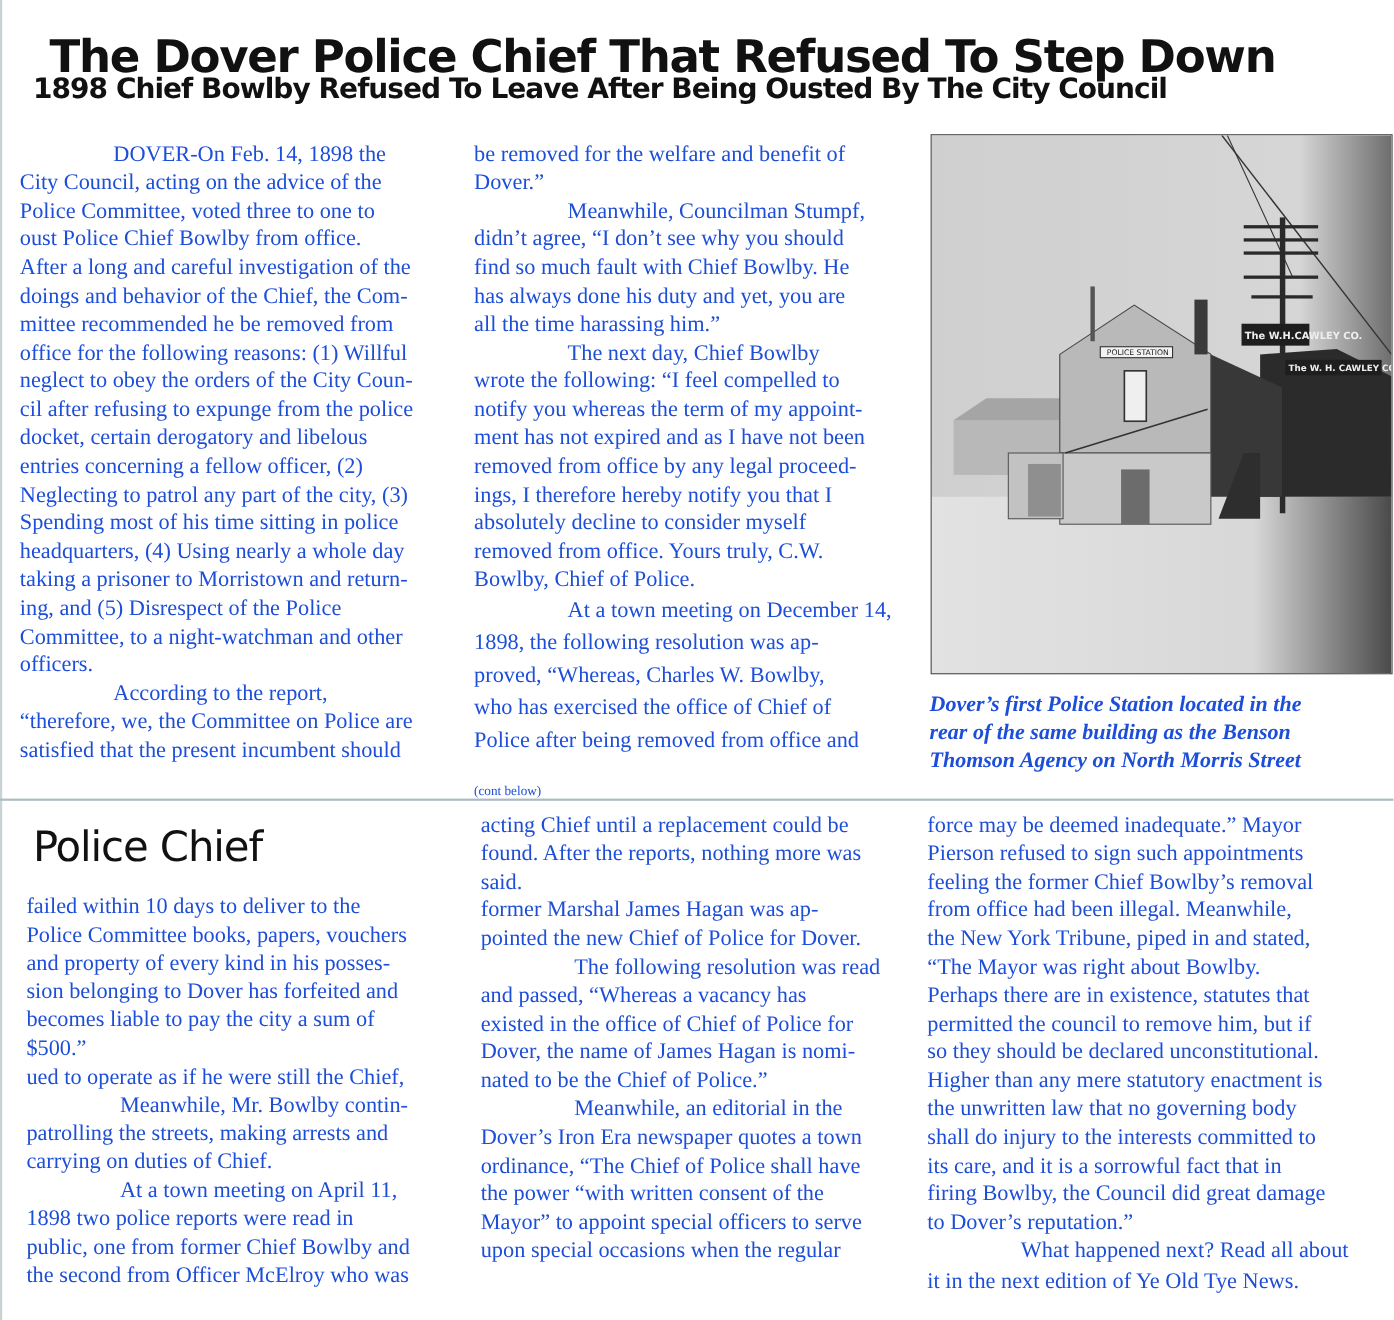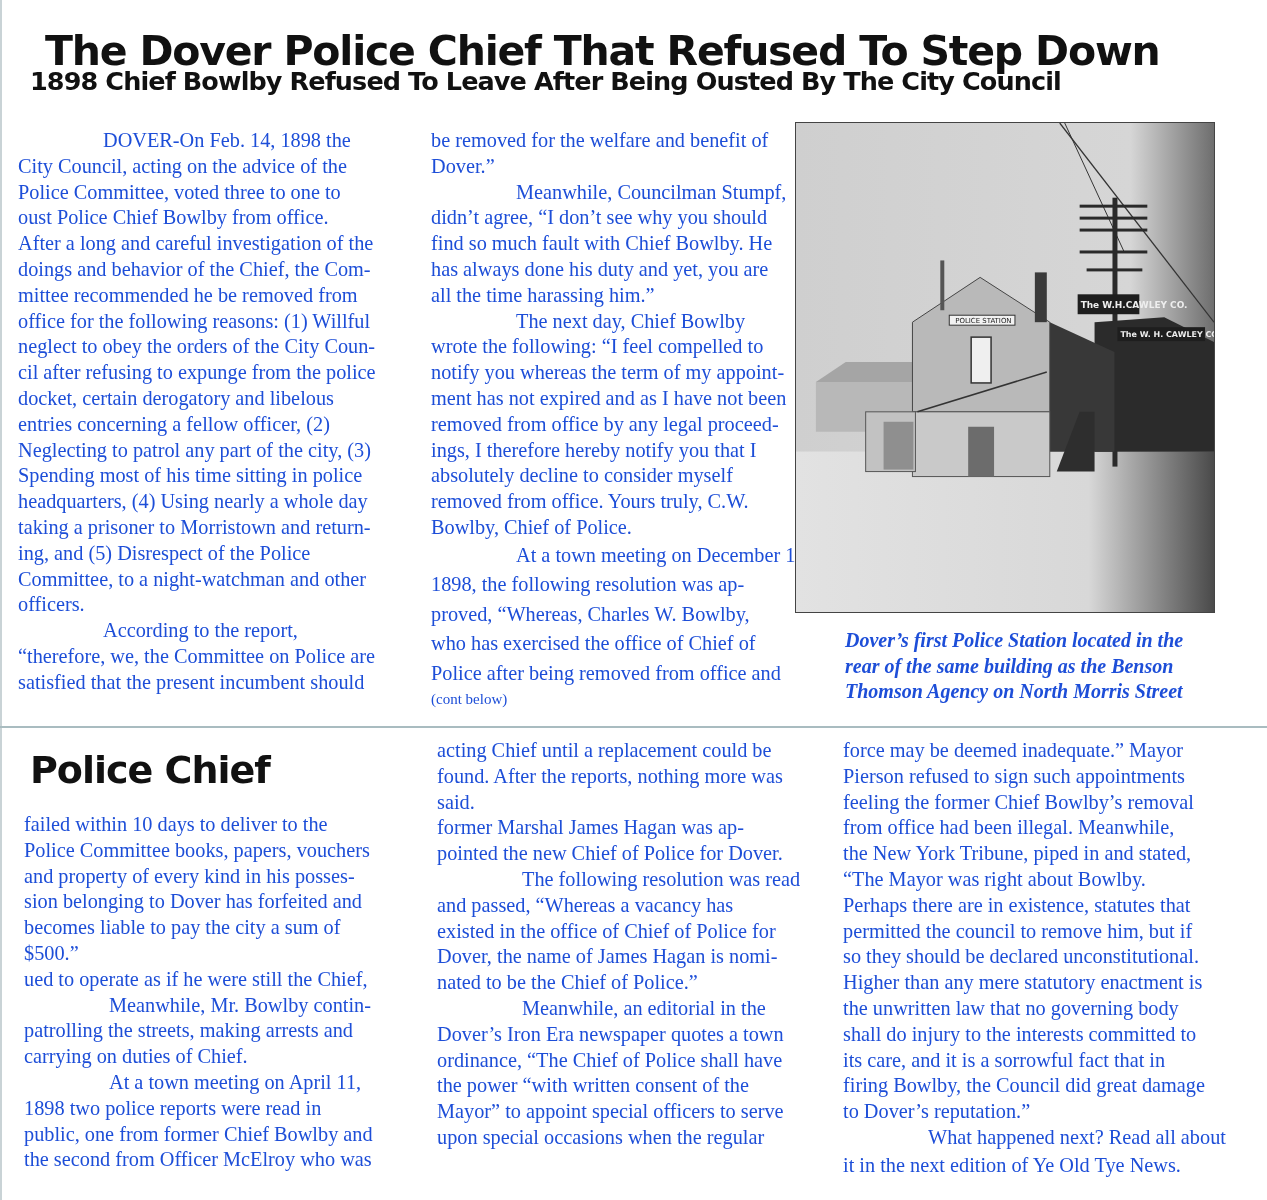--- a/index.html
+++ b/index.html
@@ -6,32 +6,32 @@
   body { width:1267px; height:1200px; position:relative; overflow:hidden; color:#111; }
   .left-rule { position:absolute; left:0; top:0; width:2px; height:1200px; background:#c9d3d6; }
   .divider { position:absolute; left:0; top:726px; width:1267px; height:2px; background:#a9bcc0; }
 
   .headline { position:absolute; left:30px; top:10px; margin:15px; font-family:"DejaVu Sans", sans-serif; font-weight:bold; font-size:41px; letter-spacing:-1.2px; line-height:52px; white-space:nowrap; }
   .subhead { position:absolute; left:30px; top:62px; margin:0; font-family:"DejaVu Sans", sans-serif; font-weight:bold; font-size:25.5px; letter-spacing:-0.9px; line-height:38px; white-space:nowrap; }
 
   .col { position:absolute; font-family:"Liberation Serif", serif; font-size:20.3px; line-height:25.8px; color:#1d4ed8; }
   .col .line { display:block; white-space:nowrap; }
   .col .line.indent { padding-left:85px; }
-  .small { font-size:15px; line-height:22px; }
+  .small { font-size:12px; line-height:22px;margin-top:20px; }
 
   #col1 { left:18px; top:128px; width:400px; }
   #col2 { left:431px; top:128px; width:395px; }
   #col2 .spaced { line-height:29.5px; }
 
-  .photo { position:absolute; left:795px; top:122px; width:420px; height:491px; background:linear-gradient(180deg,#d7d7d7 0%,#cfcfcf 45%,#bdbdbd 60%,#e4e4e4 70%,#d4d4d4 100%); overflow:hidden; border:1px solid #444; box-sizing:border-box; }
+  .photo { position:absolute; left:846px; top:122px; width:420px; height:491px; background:linear-gradient(180deg,#d7d7d7 0%,#cfcfcf 45%,#bdbdbd 60%,#e4e4e4 70%,#d4d4d4 100%); overflow:hidden; border:1px solid #444; box-sizing:border-box; }
   .photo svg { width:100%; height:100%; display:block; }
   .caption { position:absolute; left:845px; top:628px; width:400px; font-family:"Liberation Serif", serif; font-style:italic; font-weight:bold; font-size:20px; line-height:25.5px; color:#1d4ed8; }
   .caption .line { display:block; white-space:nowrap; }
 
-  .section-title { position:absolute; left:30px; top:742px; margin:0; font-family:"DejaVu Sans", sans-serif; font-weight:bold; font-size:38px; letter-spacing:-1px; line-height:56px; white-space:nowrap; }
+  .section-title { position:absolute; left:30px; top:742px; margin:0; font-family:"DejaVu Sans", sans-serif; font-weight:normal; font-size:38px; letter-spacing:-1px; line-height:56px; white-space:nowrap; }
   #col4 { left:24px; top:812px; width:400px; }
   #col5 { left:437px; top:738px; width:395px; }
   #col6 { left:843px; top:738px; width:410px; }
   #col6 .last { line-height:29px; }
 </style>
 </head>
 <body>
 
 <div class="left-rule"></div>
 

